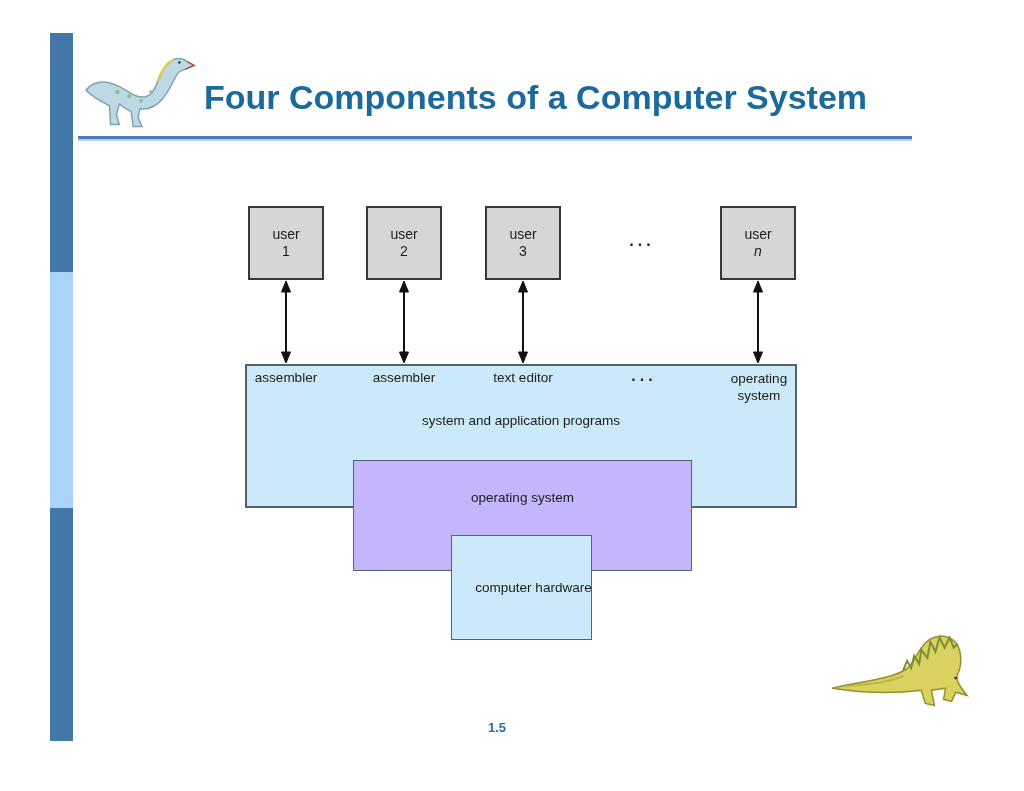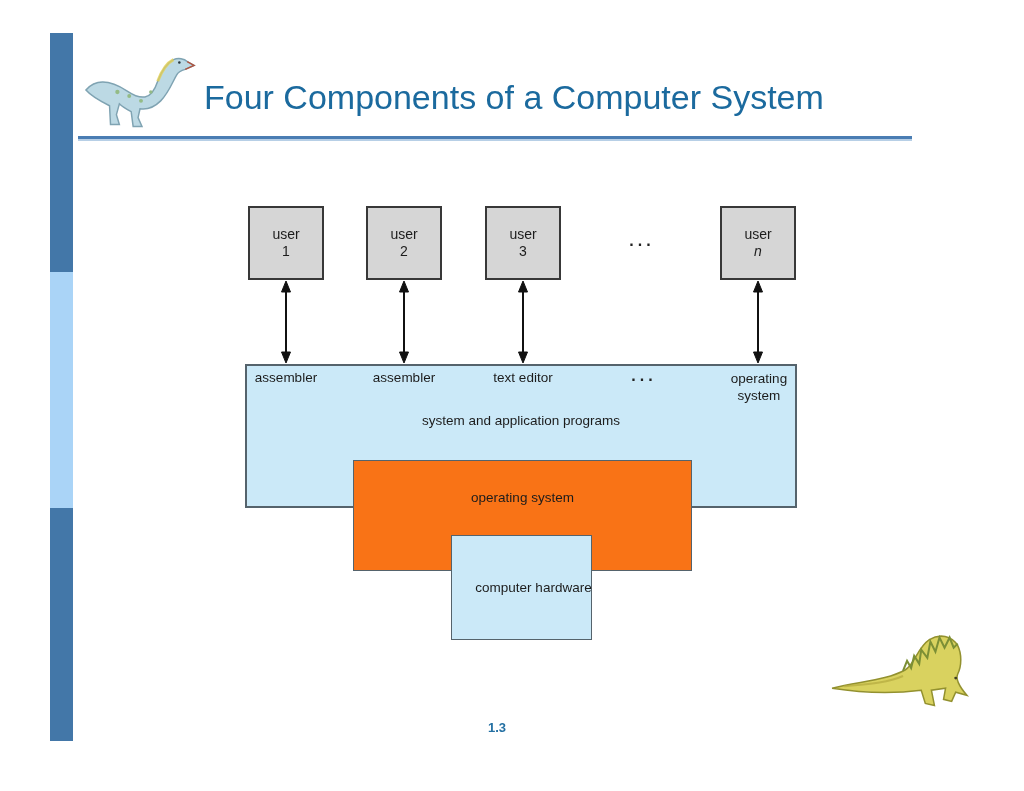--- a/index.html
+++ b/index.html
@@ -9,21 +9,21 @@
   }
   
   .bar-seg{position:absolute;left:50px;width:23px;}
   .bar-dark-top{top:33px;height:239px;background:#4377a8;}
   .bar-light-mid{top:272px;height:236px;background:#aad4f7;}
   .bar-dark-bottom{top:508px;height:233px;background:#4377a8;}
 
   
   .title{
     position:absolute;left:204px;top:78px;width:720px;
-    font-size:34px;font-weight:normal;color:#1b6a9e;white-space:nowrap;
+    font-size:34px;font-weight:bold;color:#1b6a9e;white-space:nowrap;
   }
   .title-rule{
     position:absolute;left:78px;top:136px;width:834px;height:3px;
     background:#4a7db3;border-bottom:2px solid #b7cfe6;
   }
   .dino-top{position:absolute;left:82px;top:48px;width:118px;height:90px;}
   .dino-bottom{position:absolute;left:826px;top:624px;width:152px;height:96px;}
 
   
   .user-box{
@@ -41,21 +41,21 @@
   .dots-programs{left:644px;top:367px;}
 
   .arrow-layer{position:absolute;left:0;top:0;width:1024px;height:791px;pointer-events:none;}
 
   .big-box{
     position:absolute;left:245px;top:364px;width:552px;height:144px;box-sizing:border-box;
     background:#cbe9f8;border:2px solid #55636c;
   }
   .os-box{
     position:absolute;left:353px;top:460px;width:339px;height:111px;box-sizing:border-box;
-    background:#f97316;border:1.5px solid #55636c;
+    background:#c4b5fd;border:1.5px solid #55636c;
   }
   .hw-box{
     position:absolute;left:451px;top:535px;width:141px;height:105px;box-sizing:border-box;
     background:#cbe9f8;border:1.5px solid #55636c;
   }
   .diagram-label{
     position:absolute;font-size:13.5px;color:#1c1c1c;white-space:nowrap;
     transform:translateX(-50%);
   }
   .lbl-compiler{left:286px;top:370px;}
@@ -156,21 +156,21 @@
   <div class="diagram-label lbl-apps">system and application programs</div>
 
   <div class="os-box">
     <div class="layer-label">operating system</div>
   </div>
 
   <div class="hw-box">
     <div class="layer-label">computer hardware</div>
   </div>
 
-  <div class="footer-page">1.3</div>
+  <div class="footer-page">1.5</div>
 
   <svg class="dino-bottom" viewBox="0 0 150 92" aria-hidden="true">
     <path d="M6 62 C 35 55, 60 54, 78 44 C 88 38, 90 22, 102 14 C 112 8, 124 10, 130 20
              C 134 28, 134 40, 130 48 C 127 54, 133 62, 139 69 L 128 66 L 124 75 L 116 73
              L 118 62 L 104 64 L 107 79 L 98 77 L 94 64 C 70 67, 38 67, 6 62 Z" fill="#d9d25f" stroke="#93912f" stroke-width="1.5"></path>
     <path d="M76 45 L 80 35 L 84 42 L 87 30 L 92 38 L 94 24 L 100 32 L 103 16 L 108 26
              L 112 12 L 117 22 L 122 12 L 126 22 L 130 18" fill="none" stroke="#7c8f35" stroke-width="2"></path>
     <path d="M18 60 C 40 58, 60 57, 76 50" fill="none" stroke="#b3a93e" stroke-width="2" opacity="0.7"></path>
     <circle cx="128" cy="52" r="1.4" fill="#3c3c20"></circle>
   </svg>

